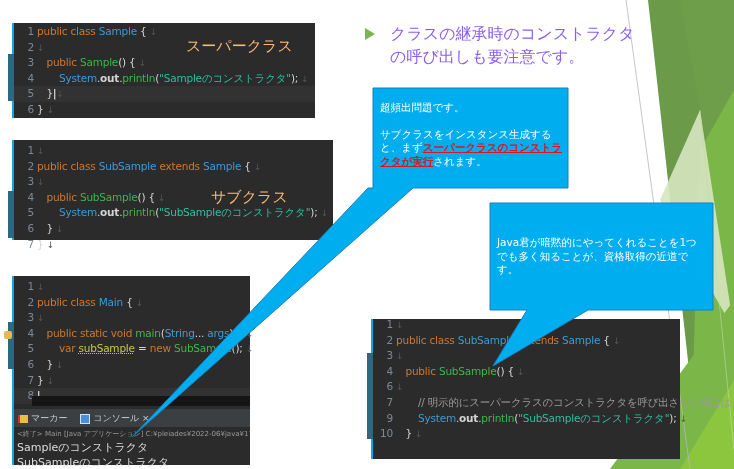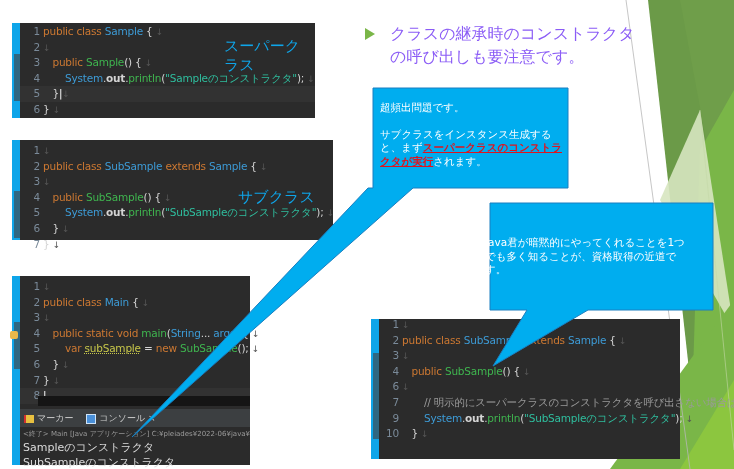--- a/index.html
+++ b/index.html
@@ -1,33 +1,33 @@
 <!DOCTYPE html>
 <html><head>
 <meta charset="utf-8">
 <style>
   html, body { margin:0; padding:0; }
   body { width:734px; height:469px; position:relative; overflow:hidden; background:#ffffff; font-family:"DejaVu Sans", sans-serif; }
   .deco { position:absolute; left:0; top:0; width:734px; height:469px; }
-  .panel { position:absolute; background:#2b2b2b; border-left:8px solid #0ea5e9; box-sizing:border-box; }
+  .panel { position:absolute; background:#2b2b2b; border-left:2px solid #0ea5e9; box-sizing:border-box; }
   .code { position:absolute; left:0; top:0; right:0; }
   .ln { position:relative; height:15.6px; line-height:15.6px; font-size:10.5px; white-space:nowrap; color:#d4d4d4; font-family:"DejaVu Sans", sans-serif; letter-spacing:-0.2px; }
   .ln.cur { background:#323232; }
   .num { display:inline-block; width:20px; text-align:right; color:#7a8a99; padding-right:3px; }
   .bar { position:absolute; left:-6px; width:6px; background:#2e6782; }
   .kw { color:#cc7832; }
   .cls { color:#3d9bd6; }
   .fn { color:#3fb54f; }
   .str { color:#2fbf9f; }
   .bold { color:#d4d4d4; font-weight:bold; }
   .obj { color:#3d9bd6; }
   .cmt { color:#9a9a9a; }
   .var { color:#c8c84a; text-decoration:underline; text-decoration-style:dotted; }
   .arr { color:#555; font-size:9px; }
-  .annot { position:absolute; color:#0ea5e9; font-size:15px; font-family:Liberation Sans, sans-serif;margin-left:32px; }
+  .annot { position:absolute; color:#fdba74; font-size:15px; font-family:Liberation Sans, sans-serif; }
   .bullet { position:absolute; left:365px; top:22px; width:270px; font-size:16px; line-height:23px; color:#8b5cf6; }
   .bullet .tri { position:absolute; left:0; top:6px; width:0; height:0; border-left:10px solid #7ab648; border-top:6px solid transparent; border-bottom:6px solid transparent; }
   .bullet .txt { display:block; padding-left:25px; }
   .callout-text { position:absolute; color:#ffffff; font-size:10.5px; line-height:13.5px; }
   .red { color:#e0141e; font-weight:bold; text-decoration:underline; }
   .console { position:absolute; left:0; right:0; background:#2b2b2b; }
   .tabs { position:absolute; left:0; right:0; height:18px; background:#3c3f41; font-size:9px; color:#cfcfcf; line-height:18px; }
   .tab { display:inline-block; padding:0 6px 16px 4px; }
   .tab .ico { display:inline-block; width:8px; height:8px; vertical-align:middle; margin-right:3px; }
   .crumb { position:absolute; left:0; right:0; font-size:7px; color:#9a9a9a; white-space:nowrap; overflow:hidden; padding-left:3px; }
@@ -65,21 +65,21 @@
   <div class="bar" style="top:51px;height:47px;"></div>
   <div class="code" id="p2" style="top:3px;">
       <div class="ln"><span class="num">1</span><span><span class="arr">↓</span></span></div>
       <div class="ln"><span class="num">2</span><span><span class="kw">public class </span><span class="cls">SubSample</span> <span class="kw">extends</span> <span class="cls">Sample</span> { <span class="arr">↓</span></span></div>
       <div class="ln"><span class="num">3</span><span><span class="arr">↓</span></span></div>
       <div class="ln"><span class="num">4</span><span>&nbsp;&nbsp;&nbsp;<span class="kw">public </span><span class="fn">SubSample</span>() { <span class="arr">↓</span></span></div>
       <div class="ln"><span class="num">5</span><span>&nbsp;&nbsp;&nbsp;&nbsp;&nbsp;&nbsp;&nbsp;<span class="obj">System</span>.<span class="bold">out</span>.<span class="fn">println</span>(<span class="str">"SubSampleのコンストラクタ"</span>); <span class="arr">↓</span></span></div>
       <div class="ln"><span class="num">6</span><span>&nbsp;&nbsp;&nbsp;} <span class="arr">↓</span></span></div>
       <div class="ln"><span class="num">7</span><span>} <span class="arr">↓</span></span></div>
     </div>
-  <div class="annot" style="left:186px;top:48px;text-align:center;">サブクラス</div>
+  <div class="annot" style="left:197px;top:48px;text-align:center;">サブクラス</div>
 </div>
 
 <div class="panel" style="left:12px;top:276px;width:238px;height:189px;">
   <div class="bar" style="top:46px;height:47px;"></div>
   <div style="position:absolute;left:-10px;top:55px;width:8px;height:8px;background:#e8b84a;border-radius:2px;"></div>
   <div class="code" id="p3" style="top:3px;">
       <div class="ln"><span class="num">1</span><span><span class="arr">↓</span></span></div>
       <div class="ln"><span class="num">2</span><span><span class="kw">public class </span><span class="cls">Main</span> { <span class="arr">↓</span></span></div>
       <div class="ln"><span class="num">3</span><span><span class="arr">↓</span></span></div>
       <div class="ln"><span class="num">4</span><span>&nbsp;&nbsp;&nbsp;<span class="kw">public static void </span><span class="fn">main</span>(<span class="cls">String</span>... <span class="obj">args</span>) { <span class="arr">↓</span></span></div>
@@ -123,13 +123,13 @@
   <polygon points="373,88 568,88 568,188 413,188 132,437 368,188 373,188" fill="#00adef" stroke="#1a7fc0" stroke-width="1"></polygon>
   <polygon points="490,203 713,203 713,310 588,310 493,366 527,310 490,310" fill="#00adef" stroke="#1a7fc0" stroke-width="1"></polygon>
 </svg>
 
 <div class="callout-text" style="left:380px;top:101px;width:182px;">
   <div>超頻出問題です。</div>
   <div style="height:13px;"></div>
   <div><span>サブクラスをインスタンス生成すると、まず</span><span class="red">スーパークラスのコンストラクタが実行</span><span>されます。</span></div>
 </div>
 
-<div class="callout-text" style="left:485px;top:236px;width:210px;">Java君が暗黙的にやってくれることを1つでも多く知ることが、資格取得の近道です。</div>
+<div class="callout-text" style="left:497px;top:236px;width:210px;">Java君が暗黙的にやってくれることを1つでも多く知ることが、資格取得の近道です。</div>
 
 </body></html>

